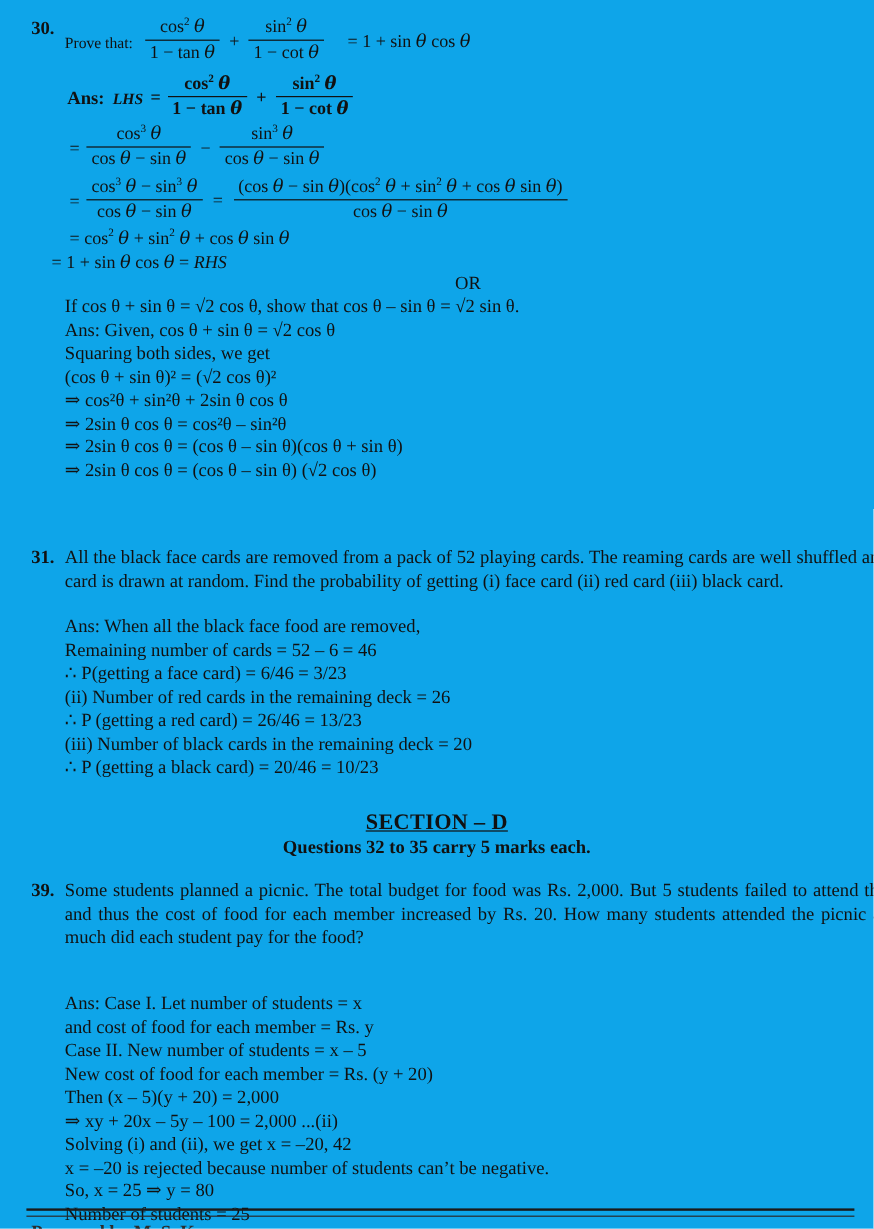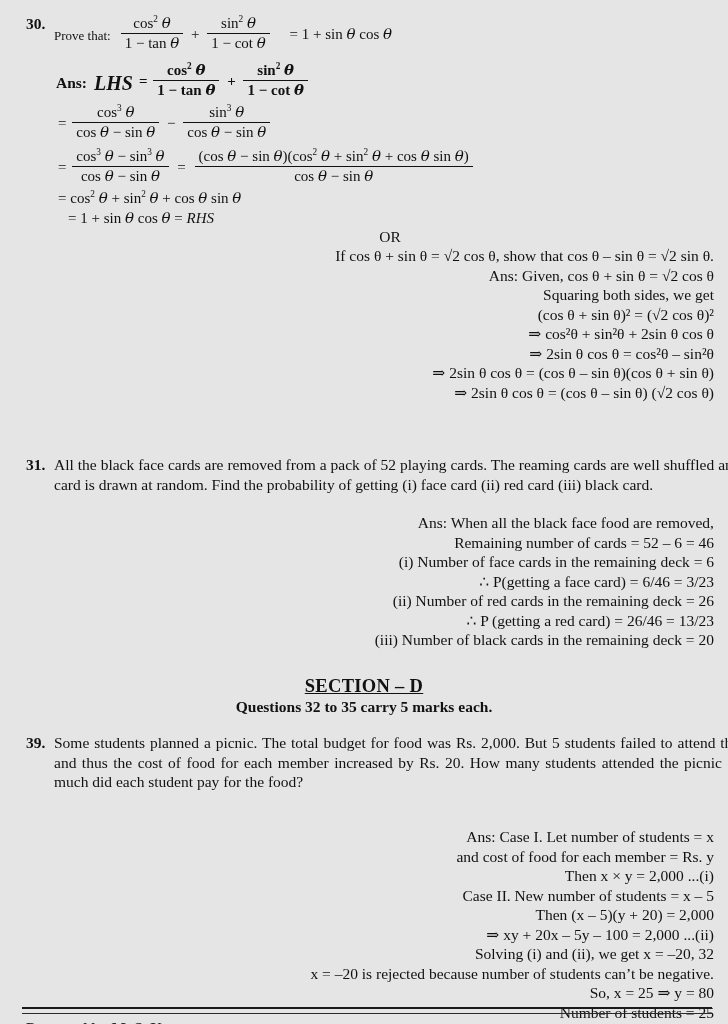--- a/index.html
+++ b/index.html
@@ -13,21 +13,21 @@
     position: relative;
     overflow: hidden;
     font-family: "Liberation Serif", "DejaVu Serif", serif;
     color: #111111;
     -webkit-font-smoothing: antialiased;
   }
   .page {
     position: relative;
     width: 728px;
     height: 1024px;
-    background: #e5e5e5;
+    background: #0ea5e9;
     box-sizing: border-box;
     padding: 0;
   }
 
   
   .qblock {
     position: relative;
     padding-left: 54px;
     padding-right: 22px;
   }
@@ -42,21 +42,20 @@
   .qtext {
     font-size: 15.5px;
     line-height: 19.5px;
     text-align: justify;
     text-justify: inter-word;
   }
   .line {
     font-size: 15.5px;
     line-height: 19.5px;
     white-space: nowrap;
-    text-align: right;
   }
 
   
   .math {
     font-family: "Liberation Serif", "DejaVu Serif", serif;
     font-size: 15px;
     line-height: 1.15;
     white-space: nowrap;
   }
   .mi { font-style: italic; }
@@ -163,21 +162,21 @@
           <span class="den">1&nbsp;−&nbsp;<span class="mo">cot</span>&nbsp;<span class="theta">θ</span></span>
         </span>
         <span style="margin-left:14px;">= 1 + sin&nbsp;<span class="theta">θ</span>&nbsp;cos&nbsp;<span class="theta">θ</span></span>
       </span>
     </div>
   </div>
 
   <div class="abs" style="left:56px; top:62px;font-weight:bold;">
     <div class="eqline" style="height:42px;">
       <span style="font-size:15.5px;">Ans:</span>
-      <span class="mi" style="font-size:20px; margin-left:7px;">LHS</span>
+      <span class="mi" style="font-size:13px; margin-left:7px;">LHS</span>
       <span class="math" style="margin-left:6px;">
         <span>=</span>
         <span class="frac">
           <span class="num"><span class="mo">cos</span><sup class="mexp">2</sup>&nbsp;<span class="theta">θ</span></span>
           <span class="den">1&nbsp;−&nbsp;<span class="mo">tan</span>&nbsp;<span class="theta">θ</span></span>
         </span>
         <span style="margin:0 2px;">+</span>
         <span class="frac">
           <span class="num"><span class="mo">sin</span><sup class="mexp">2</sup>&nbsp;<span class="theta">θ</span></span>
           <span class="den">1&nbsp;−&nbsp;<span class="mo">cot</span>&nbsp;<span class="theta">θ</span></span>
@@ -219,21 +218,21 @@
       </span>
     </div>
   </div>
 
   <div class="abs math" style="left:58px; top:190px;">
     <span>
       = <span class="mo">cos</span><sup class="mexp">2</sup>&nbsp;<span class="theta">θ</span> + <span class="mo">sin</span><sup class="mexp">2</sup>&nbsp;<span class="theta">θ</span> + <span class="mo">cos</span>&nbsp;<span class="theta">θ</span>&nbsp;<span class="mo">sin</span>&nbsp;<span class="theta">θ</span>
     </span>
   </div>
 
-  <div class="abs math" style="left:68px; top:210px;">
+  <div class="abs math" style="left:43px; top:210px;">
     <span>
       = 1 + <span class="mo">sin</span>&nbsp;<span class="theta">θ</span>&nbsp;<span class="mo">cos</span>&nbsp;<span class="theta">θ</span> = <span class="mi">RHS</span>
     </span>
   </div>
 
   <div class="abs or-line" style="left:0; top:228px; width:728px; padding-left:52px; box-sizing:border-box;">OR</div>
 
   <div class="abs" style="left:54px; top:246px; width:660px;">
     <div class="line">If cos θ + sin θ = √2 cos θ, show that cos θ – sin θ = √2 sin θ.</div>
     <div class="line">Ans: Given, cos θ + sin θ = √2 cos θ</div>
@@ -246,45 +245,45 @@
   </div>
 
   <div class="abs qblock" style="left:0; top:455px; width:728px;">
     <div class="qnum">31.</div>
     <div class="qtext">All the black face cards are removed from a pack of 52 playing cards. The reaming cards are well shuffled and then a card is drawn at random. Find the probability of getting (i) face card (ii) red card (iii) black card.</div>
   </div>
 
   <div class="abs" style="left:54px; top:513px; width:660px;">
     <div class="line">Ans: When all the black face food are removed,</div>
     <div class="line">Remaining number of cards = 52 – 6 = 46</div>
-    <div class="line">(i) Number of face cards in the remaining deck = 6</div>
     <div class="line">∴ P(getting a face card) = 6/46 = 3/23</div>
     <div class="line">(ii) Number of red cards in the remaining deck = 26</div>
     <div class="line">∴ P (getting a red card) = 26/46 = 13/23</div>
     <div class="line">(iii) Number of black cards in the remaining deck = 20</div>
+    <div class="line">∴ P (getting a black card) = 20/46 = 10/23</div>
   </div>
 
   <div class="abs section-head" style="left:0; top:676px; width:728px;">
     <div class="section-title">SECTION – D</div>
     <div class="section-sub">Questions 32 to 35 carry 5 marks each.</div>
   </div>
 
   <div class="abs qblock" style="left:0; top:733px; width:728px;">
     <div class="qnum">39.</div>
     <div class="qtext">Some students planned a picnic. The total budget for food was Rs. 2,000. But 5 students failed to attend the picnic and thus the cost of food for each member increased by Rs. 20. How many students attended the picnic and how much did each student pay for the food?</div>
   </div>
 
   <div class="abs" style="left:54px; top:791px; width:660px;margin-top:36px;">
     <div class="line">Ans: Case I. Let number of students = x</div>
     <div class="line">and cost of food for each member = Rs. y</div>
-    <div class="line">Then x × y = 2,000 ...(i)</div>
     <div class="line">Case II. New number of students = x – 5</div>
+    <div class="line">New cost of food for each member = Rs. (y + 20)</div>
     <div class="line">Then (x – 5)(y + 20) = 2,000</div>
     <div class="line">⇒ xy + 20x – 5y – 100 = 2,000 ...(ii)</div>
-    <div class="line">Solving (i) and (ii), we get x = –20, 32</div>
+    <div class="line">Solving (i) and (ii), we get x = –20, 42</div>
     <div class="line">x = –20 is rejected because number of students can’t be negative.</div>
     <div class="line">So, x = 25 ⇒ y = 80</div>
     <div class="line">Number of students = 25</div>
     <div class="line">Cost of food for each student = Rs. 80.</div>
   </div>
 
   <div class="rule-top" style="top:1007px;"></div>
   <div class="rule-bottom" style="top:1013px;"></div>
   <div class="footer-clip">Prepared by  M. S. K</div>
 

